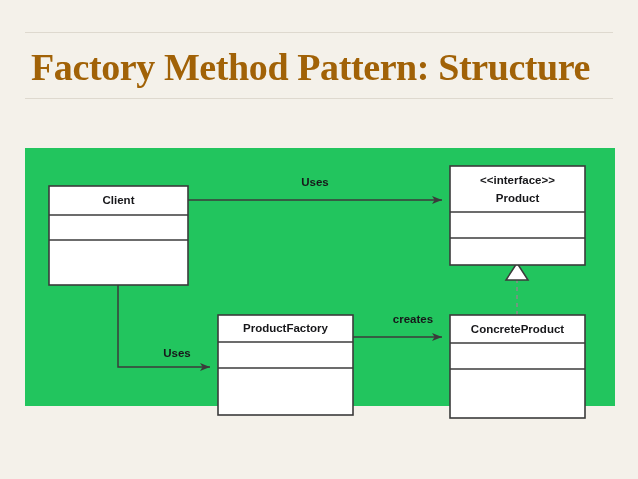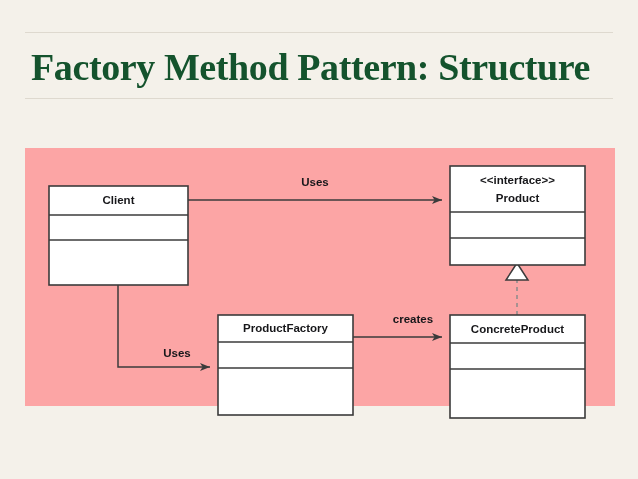--- a/index.html
+++ b/index.html
@@ -36,32 +36,32 @@
     position: absolute;
     left: 31px;
     top: 40px;
     width: 580px;
     height: 54px;
     line-height: 54px;
     font-family: "Liberation Serif", "DejaVu Serif", serif;
     font-size: 38px;
     font-weight: 700;
     letter-spacing: -0.4px;
-    color: #14532d;
+    color: #a16207;
     white-space: nowrap;
   }
 
   
   #diagram-panel {
     position: absolute;
     left: 25px;
     top: 148px;
     width: 590px;
     height: 258px;
-    background: #fca5a5;
+    background: #22c55e;
   }
 
   #diagram-svg {
     position: absolute;
     left: 0;
     top: 0;
     width: 590px;
     height: 283px;
     display: block;
   }

